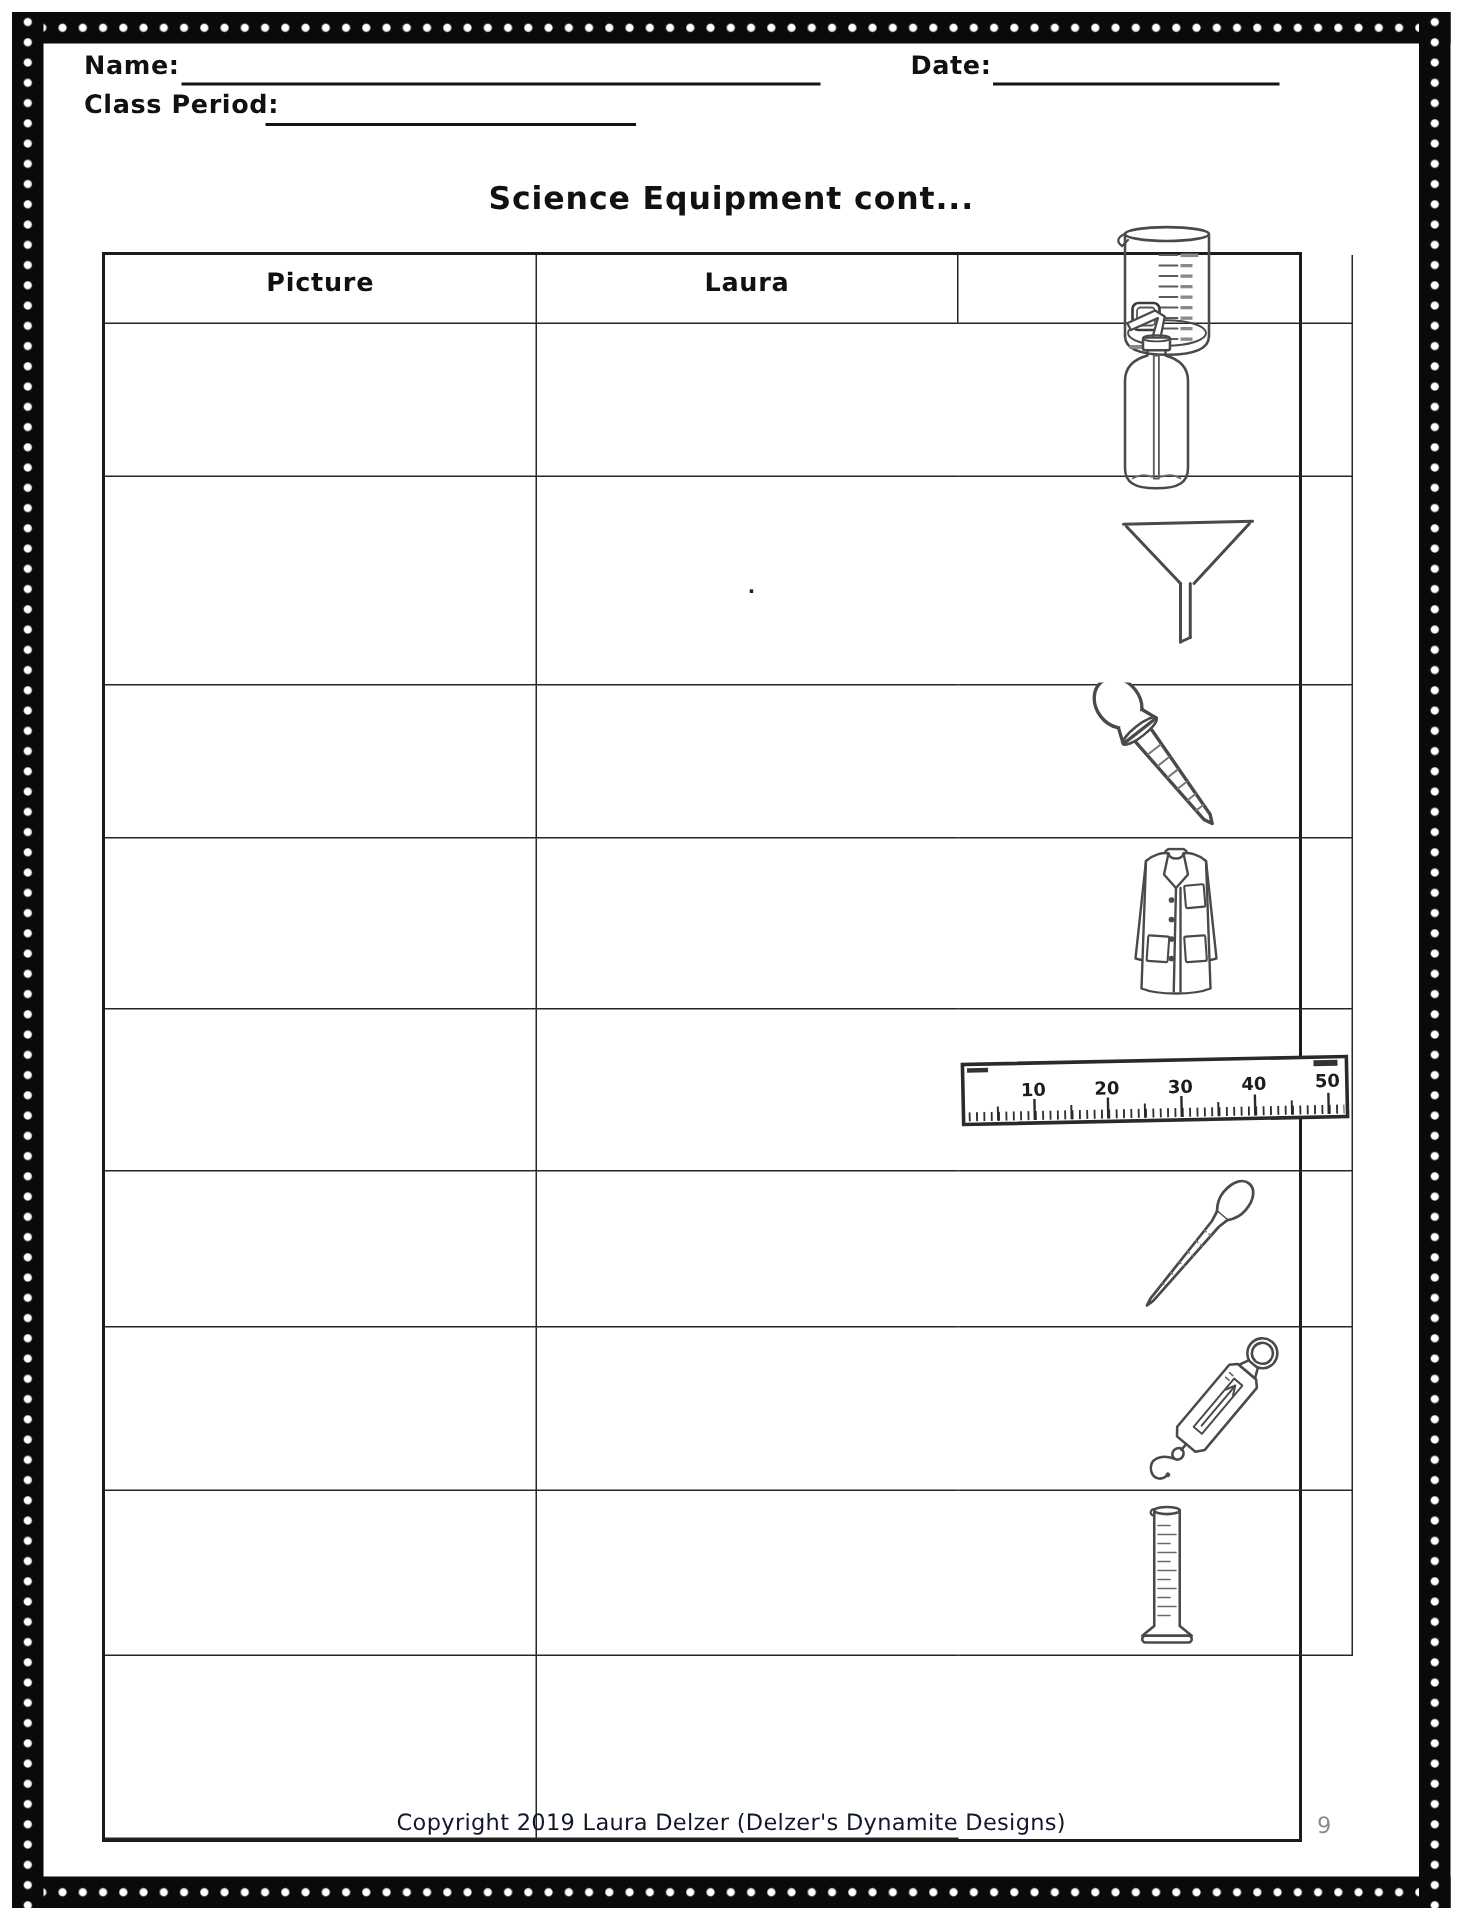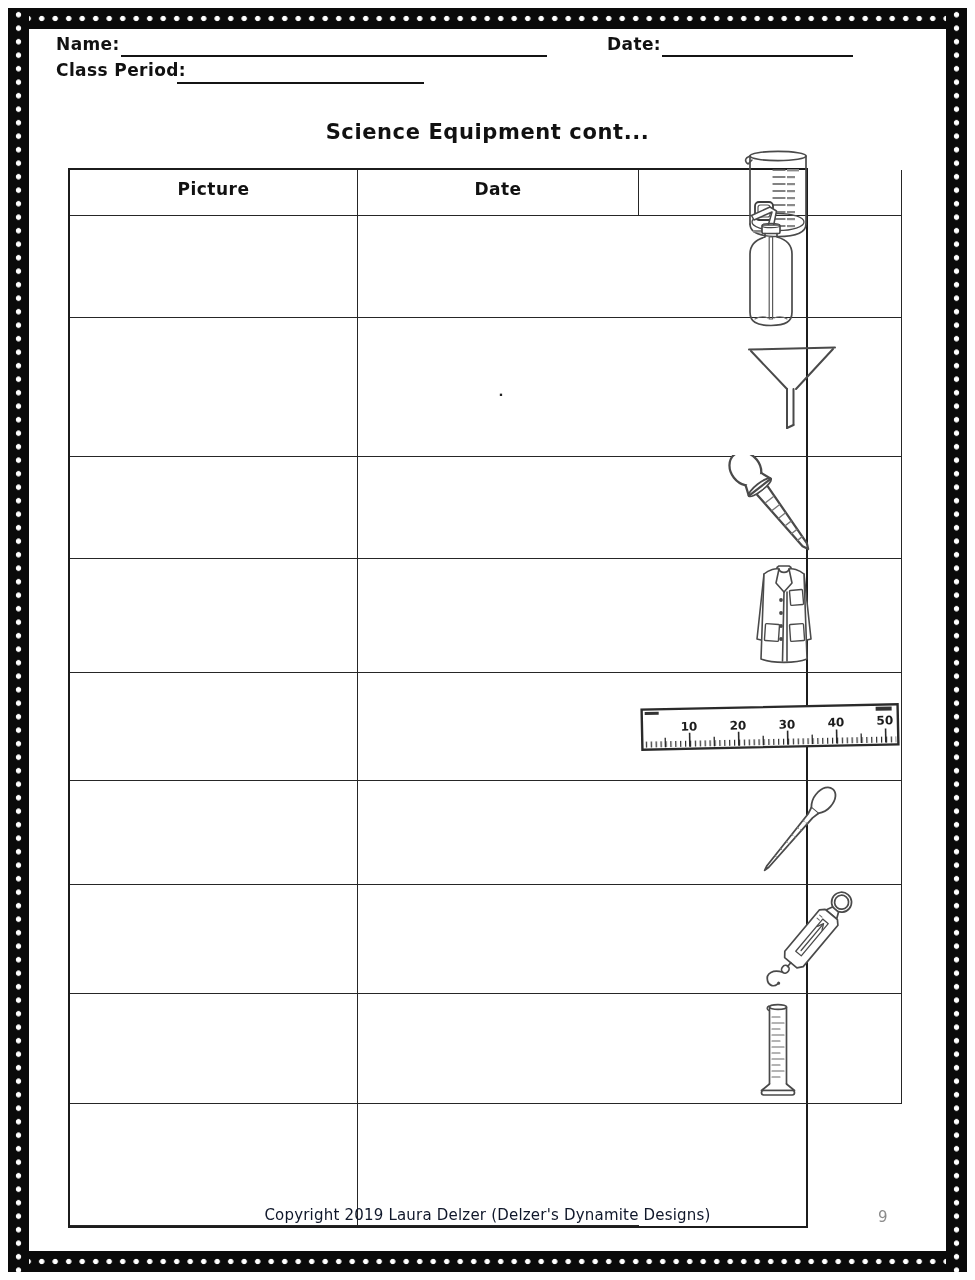--- a/index.html
+++ b/index.html
@@ -21,21 +21,21 @@
   #name-label{left:56px;top:34px;}
   #name-line{left:121px;top:55px;width:426px;}
   #date-label{left:607px;top:34px;}
   #date-line{left:662px;top:55px;width:191px;}
   #class-label{left:56px;top:60px;}
   #class-line{left:177px;top:82px;width:247px;}
   
   #title{position:absolute;left:0;top:120px;width:100%;text-align:center;
          font-size:21px;font-weight:700;letter-spacing:.6px;}
   
-  #eq-table{position:absolute;left:68px;top:168px;width:740px;height:1060px;
+  #eq-table{position:absolute;left:68px;top:168px;width:800px;height:1060px;
     border:2.2px solid #1c1c1c;box-sizing:border-box;display:grid;
     grid-template-columns:288px 281px 1fr;
     grid-template-rows:46px 102px 139px 102px 114px 108px 104px 109px 110px 1fr;}
   .cell{border-right:1.6px solid #262626;border-bottom:1.6px solid #262626;
         position:relative;display:flex;align-items:center;justify-content:center;}
   .cell.last-col{border-right:none;}
   .cell.hdr{font-weight:700;font-size:17px;letter-spacing:.5px;align-items:flex-start;padding-top:9px;}
   .use-mark{position:absolute;left:50%;top:48%;font-size:13px;font-weight:700;color:#222;}
   
   svg{display:block;}
@@ -68,21 +68,21 @@
   <div id="date-label" class="fld-label">Date:</div>
   <div id="date-line" class="fld-line"></div>
   <div id="class-label" class="fld-label">Class Period:</div>
   <div id="class-line" class="fld-line"></div>
 
   <div id="title">Science Equipment cont...</div>
 
   <div id="eq-table">
 
     <div class="cell hdr">Picture</div>
-    <div class="cell hdr">Date</div>
+    <div class="cell hdr">Laura</div>
 
     <div class="cell">
       <svg class="ic-beaker" width="78" height="94" viewBox="0 0 78 94" fill="none" stroke="#4a4a4a" stroke-width="1.7" stroke-linecap="round">
         <ellipse cx="39" cy="10" rx="28" ry="4.6"></ellipse>
         <path d="M11,10 C6,12 5,15 9,18 L13,14" stroke-width="1.5"></path>
         <path d="M11,10 L11,78"></path>
           <path d="M67,10 L67,78"></path>
         <path d="M11,78 C11,87 22,90.5 39,90.5 C56,90.5 67,87 67,78"></path>
         <ellipse cx="39" cy="76" rx="26" ry="8.5" stroke-width="1.3"></ellipse>
         <g stroke="#5a5a5a" stroke-width="1.3">

